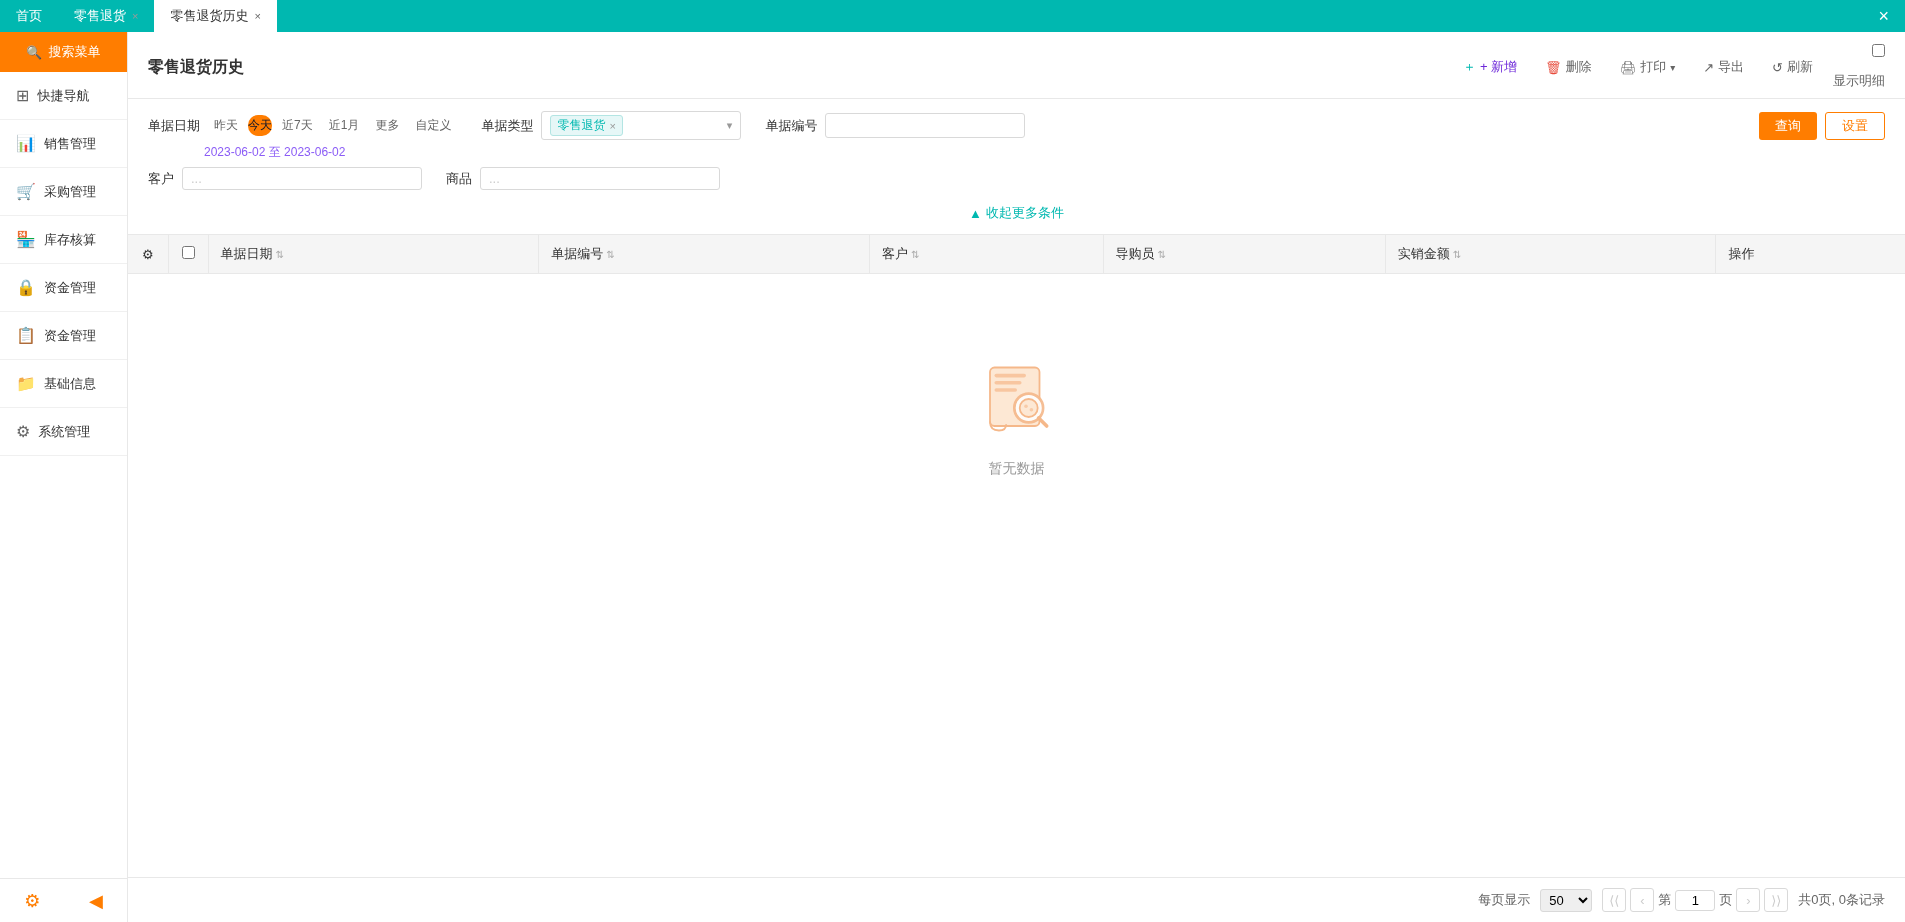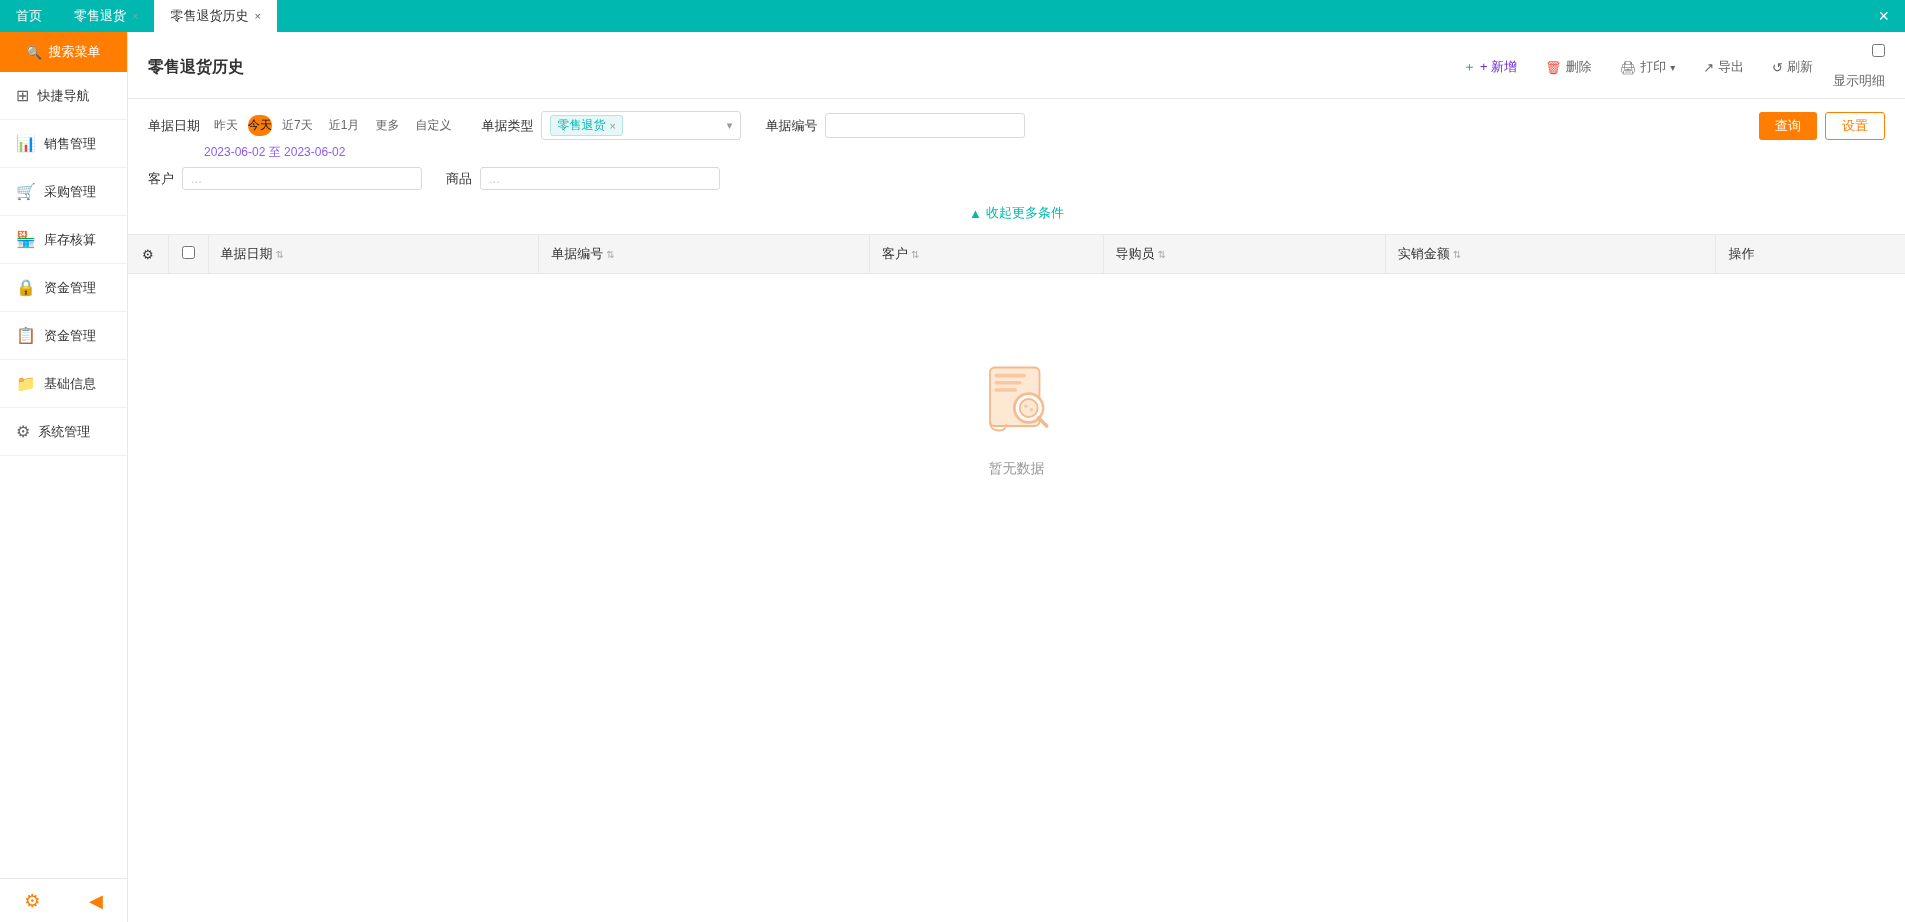--- a/index.html
+++ b/index.html
@@ -591,15 +591,33 @@
                   <path d="M20 75 Q20 85 30 85 Q38 85 38 78" fill="none" stroke="#f5b88a" stroke-width="2"></path>
                 </svg>
                 <span class="empty-text">暂无数据</span>
               </div>
             </td>
           </tr>
         </tbody>
       </table>
     </div>
 
+    <div class="pagination-bar">
+      <span>每页显示</span>
+      <select>
+        <option>50</option>
+        <option>100</option>
+        <option>200</option>
+      </select>
+      <div class="page-nav">
+        <div class="page-nav-btn disabled">⟨⟨</div>
+        <div class="page-nav-btn disabled">‹</div>
+        <span>第</span>
+        <input class="page-input" type="text" value="1" style="">
+        <span>页</span>
+        <div class="page-nav-btn disabled">›</div>
+        <div class="page-nav-btn disabled">⟩⟩</div>
+      </div>
+      <span>共0页, 0条记录</span>
+    </div>
 
   </div>
 </div>
 
 </body></html>

